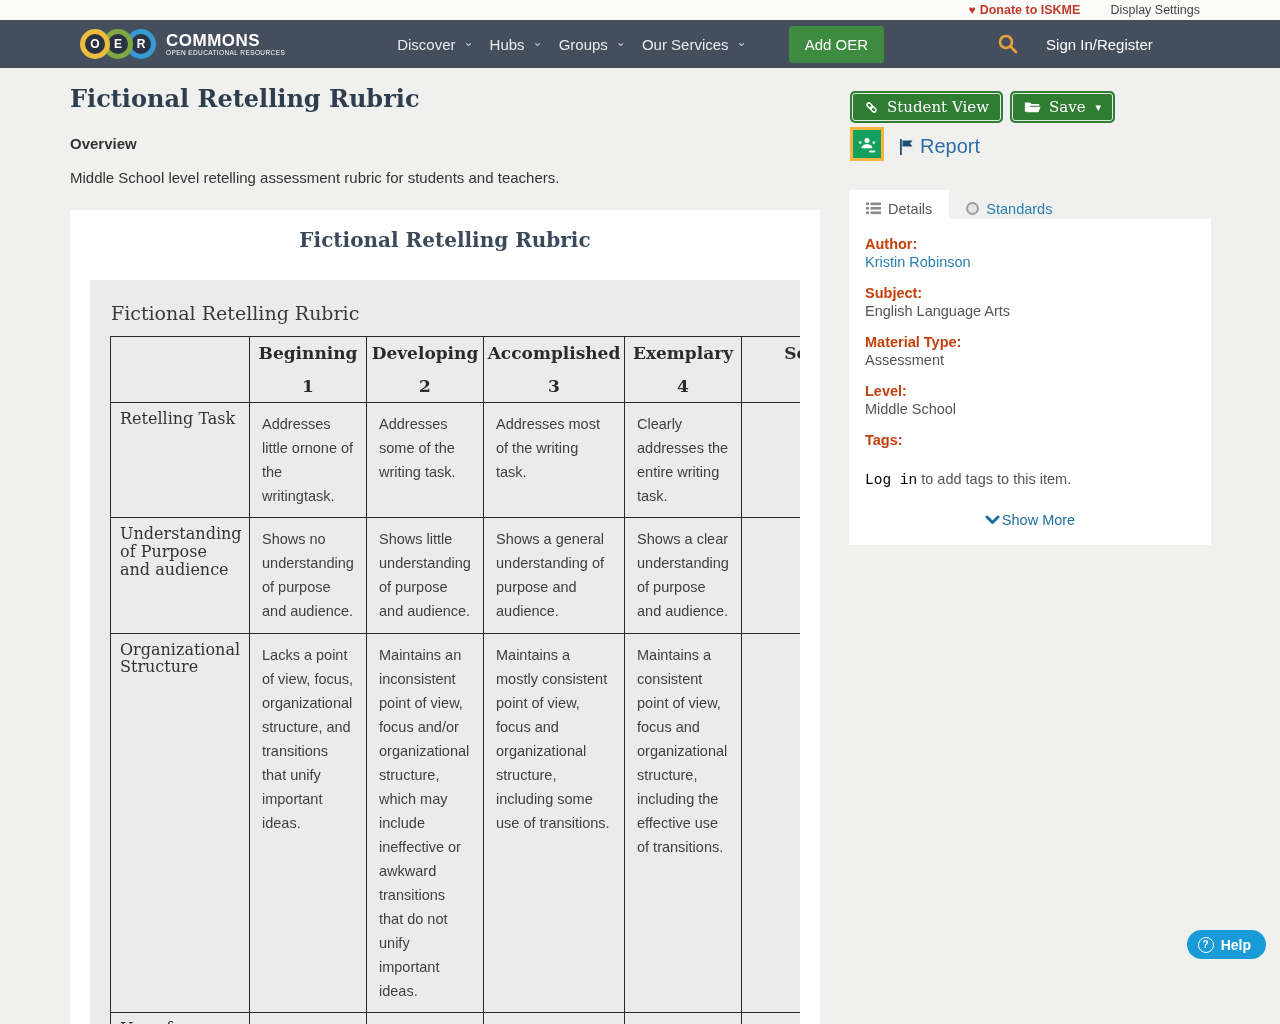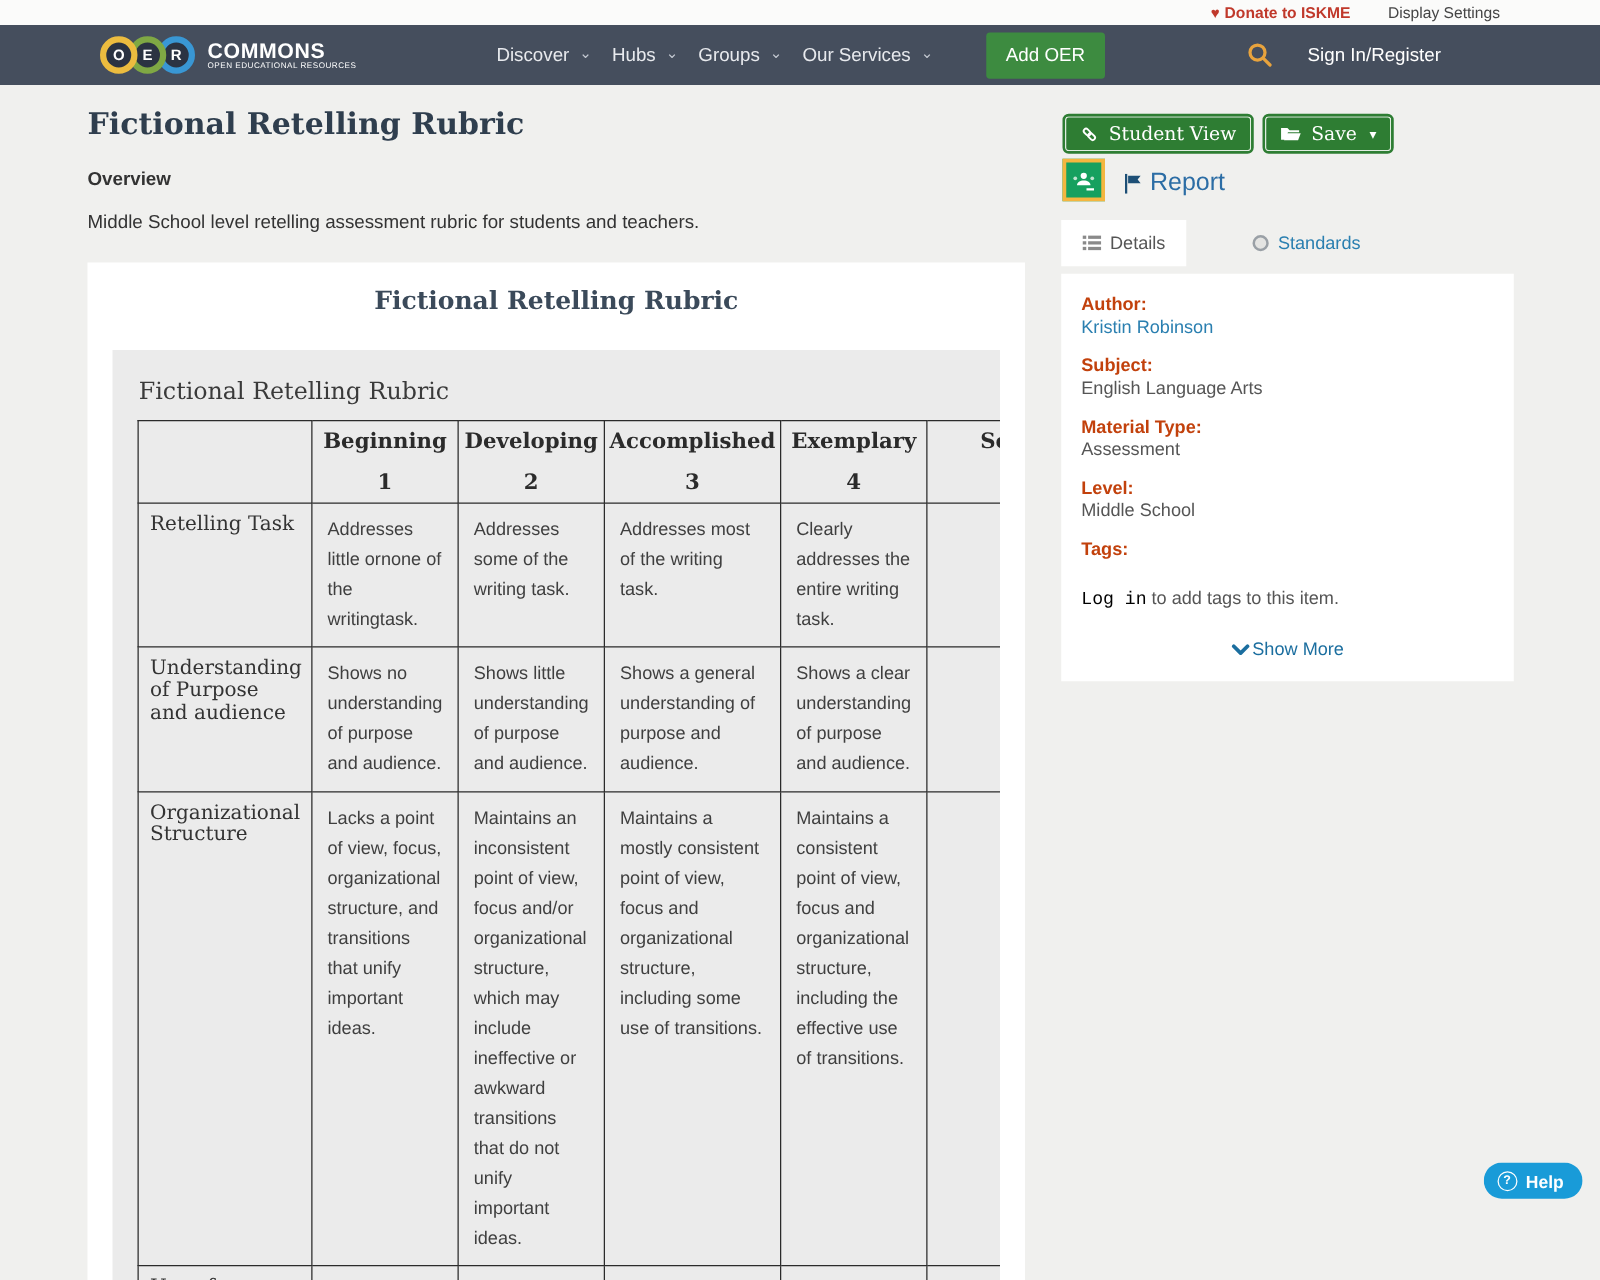--- a/index.html
+++ b/index.html
@@ -52,21 +52,21 @@
   .rubric tr.r0 { height:101px; } .rubric tr.r1 { height:102px; } .rubric tr.r2 { height:363px; } .rubric tr.r3 { height:170px; }
 
   
   .actions { position:absolute; left:850px; top:91px; display:flex; gap:7px; }
   .gbtn { display:inline-flex; align-items:center; gap:8px; height:32px; background:#2e7d33; border:2px solid #2e7d33; box-shadow:inset 0 0 0 1px rgba(255,255,255,.85); border-radius:5px; color:#fff; font-family:"DejaVu Serif","Liberation Serif",serif; font-size:15px; padding:0 12px; cursor:pointer; }
   .gbtn .caret { font-size:11px; margin-left:2px; }
   .classroom { position:absolute; left:850px; top:127px; width:34px; height:34px; border:3px solid #f4b63f; background:#16a05f; display:flex; align-items:center; justify-content:center; cursor:pointer; }
   .report { position:absolute; left:899px; top:135px; display:flex; align-items:center; gap:6px; color:#2c6da5; font-size:20px; cursor:pointer; }
 
   
-  .tabs { position:absolute; left:849px; top:176px; display:flex;gap:36px; }
+  .tabs { position:absolute; left:849px; top:190px; display:flex; }
   .tab { height:37px; display:flex; align-items:center; gap:7px; padding:0 17px; font-size:14.5px; cursor:pointer; }
   .tab.active { background:#fff; color:#555; }
   .tab.inactive { color:#2a7fb0; }
   .circle-icon { width:13px; height:13px; border:2px solid #9aa0a6; border-radius:50%; background:#e4e4e2; }
   .panel { position:absolute; left:849px; top:219px; width:362px; height:326px; background:#fff; padding:16px 16px 14px; font-size:14.5px; }
   .field { margin-bottom:13px; }
   .field .flabel { font-weight:bold; color:#c2410c; line-height:18px; }
   .field .fvalue { color:#555; line-height:18px; }
   .field .fvalue.link { color:#2a7fb0; cursor:pointer; }
   .login-line { margin-top:22px; color:#555; }

